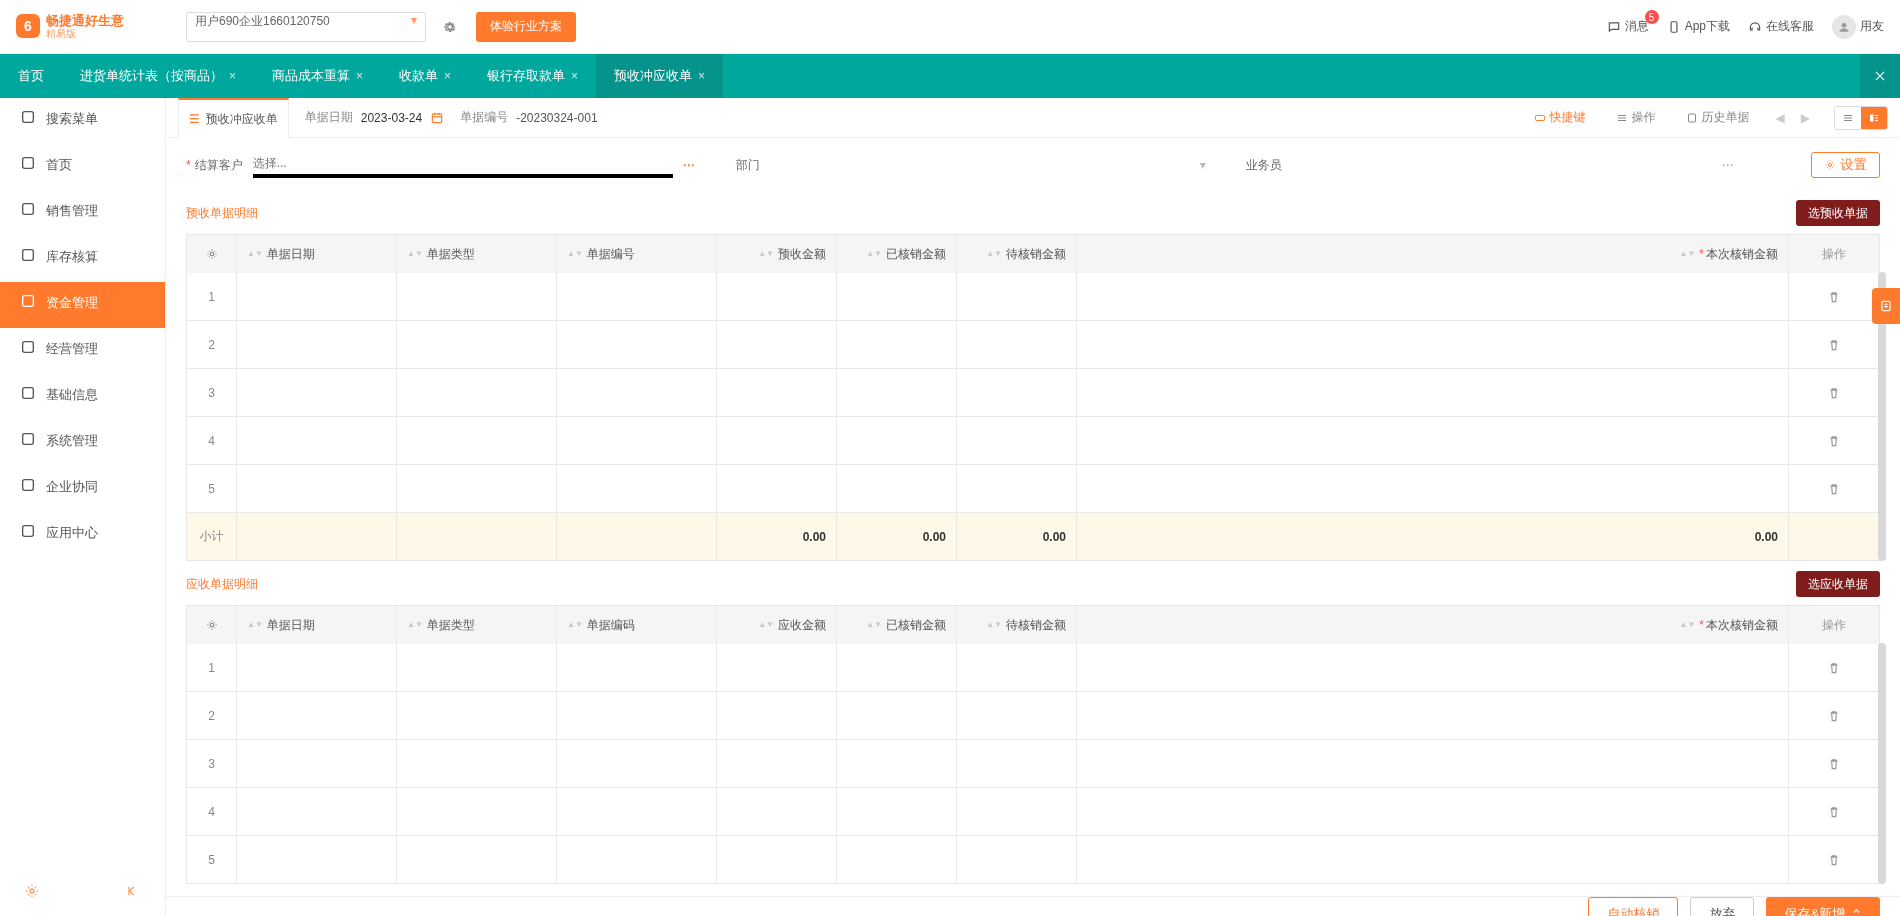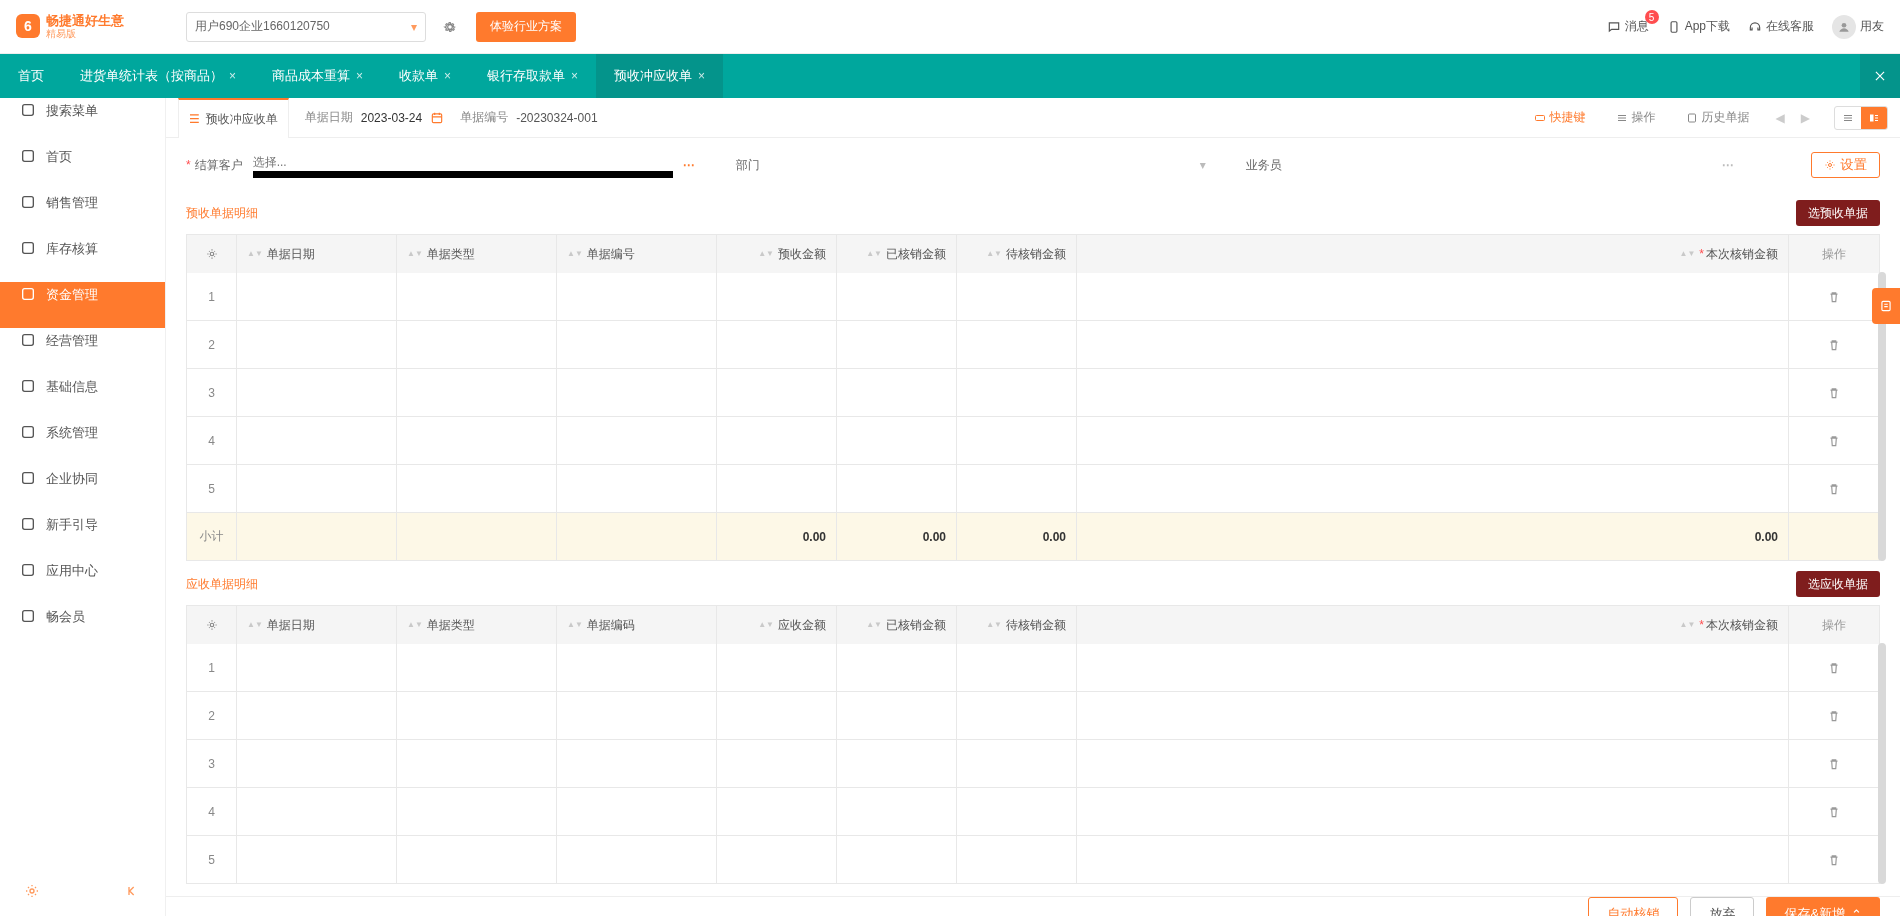--- a/index.html
+++ b/index.html
@@ -5,39 +5,39 @@
   *{box-sizing:border-box;margin:0;padding:0}
   body{font-family:"Microsoft YaHei","PingFang SC",sans-serif;font-size:12px;color:#333;background:#fff;overflow:hidden}
   .app{width:1900px;height:916px;display:flex;flex-direction:column}
   
   .topbar{height:54px;display:flex;align-items:center;padding:0 16px;border-bottom:1px solid #eee}
   .logo-area{width:150px;display:flex;align-items:center;gap:6px}
   .logo-mark{width:24px;height:24px;border-radius:6px;background:#ff7a2d;display:flex;align-items:center;justify-content:center;color:#fff;font-weight:700;font-size:14px}
   .logo-text{display:flex;flex-direction:column;line-height:1.1}
   .logo-title{color:#ff7a2d;font-size:13px;font-weight:700}
   .logo-sub{font-size:10px;color:#ff9a5d}
-  .org-select{margin-left:20px;width:240px;height:30px;border:1px solid #ddd;border-radius:3px;display:flex;align-items:center;padding:0 8px;justify-content:space-between;color:#666;cursor:pointer}
+  .org-select{margin-left:20px;width:240px;height:30px;border:1px solid #ddd;border-radius:3px;display:flex;padding:0 8px;justify-content:space-between;color:#666;cursor:pointer}
   .gear-btn{margin-left:10px;width:28px;height:28px;display:flex;align-items:center;justify-content:center;color:#888;cursor:pointer}
   .orange-btn{margin-left:12px;height:30px;padding:0 14px;background:#ff7a2d;color:#fff;border:none;border-radius:3px;cursor:pointer;font-size:12px}
   .topbar-spacer{flex:1}
   .top-actions{display:flex;align-items:center;gap:18px;color:#555}
   .top-act{display:flex;align-items:center;gap:4px;cursor:pointer;position:relative}
   .badge{position:absolute;top:-8px;right:-10px;background:#ff4d4f;color:#fff;border-radius:8px;min-width:14px;height:14px;font-size:10px;display:flex;align-items:center;justify-content:center;padding:0 3px}
   .avatar{width:24px;height:24px;border-radius:50%;background:#e5e5e5;display:flex;align-items:center;justify-content:center;color:#999}
   .ico{width:14px;height:14px;display:inline-block}
   
   .tabstrip{height:44px;background:#00a79d;display:flex;align-items:stretch;color:#fff;position:relative}
   .tab{padding:0 18px;display:flex;align-items:center;gap:6px;cursor:pointer;font-size:13px;position:relative}
   .tab.active{background:#04948b}
   .tab .x{opacity:.8;font-size:12px;cursor:pointer}
   .tab-close-all{position:absolute;right:0;top:0;width:40px;height:44px;display:flex;align-items:center;justify-content:center;background:#04948b;cursor:pointer}
   
   .body{flex:1;display:flex;min-height:0}
   .sidebar{width:166px;background:#fff;border-right:1px solid #f0f0f0;display:flex;flex-direction:column}
-  .side-item{height:46px;display:flex;align-items:flex-start;gap:10px;padding:4px 20px;color:#555;cursor:pointer;font-size:13px}
+  .side-item{height:46px;display:flex;align-items:flex-end;gap:10px;padding:16px 20px;color:#555;cursor:pointer;font-size:13px}
   .side-item.active{background:#ff7a2d;color:#fff}
   .side-item .ico{width:16px;height:16px}
   .sidebar-footer{margin-top:auto;height:50px;display:flex;align-items:center;justify-content:space-between;padding:0 24px;color:#ff9a5d}
   
   .main{flex:1;background:#f2f4f6;min-width:0;display:flex;flex-direction:column;position:relative}
   .doc-header{height:40px;background:#fff;border-bottom:1px solid #eee;display:flex;align-items:center;padding:0 12px;gap:16px}
   .doc-tab{height:40px;display:flex;align-items:center;gap:6px;padding:0 10px;border-top:2px solid #ff7a2d;border-left:1px solid #eee;border-right:1px solid #eee;background:#fff;margin-bottom:-1px;color:#555;font-size:12px}
   .doc-tab .doc-ico{color:#ff7a2d}
   .meta{display:flex;align-items:center;gap:8px;color:#555}
   .meta .lbl{color:#888}
@@ -47,21 +47,21 @@
   .hdr-act{display:flex;align-items:center;gap:4px;color:#888;cursor:pointer}
   .hdr-act.orange{color:#ff7a2d}
   .view-toggle{display:flex;border:1px solid #ddd;border-radius:3px;overflow:hidden;margin-left:8px}
   .view-toggle div{width:26px;height:22px;display:flex;align-items:center;justify-content:center;cursor:pointer;color:#888}
   .view-toggle div.on{background:#ff7a2d;color:#fff}
   
   .form-row{background:#fff;padding:14px 20px 12px;display:flex;align-items:center;gap:40px;margin:0}
   .form-field{display:flex;align-items:center;gap:10px;position:relative}
   .form-field .flabel{color:#666;font-size:12px}
   .req{color:#ff4d4f;margin-right:4px}
-  .field-input{border:none;border-bottom:7px solid #000000;height:26px;width:420px;outline:none;font-size:12px;color:#333}
+  .field-input{border:none;border-bottom:4px solid #000000;height:26px;width:420px;outline:none;font-size:12px;color:#333}
   .field-plain{border:none;border-bottom:1px solid transparent;height:26px;width:420px}
   .dots{color:#ff7a2d;font-weight:700;cursor:pointer;letter-spacing:1px}
   .dots.gray{color:#bbb}
   .dd{color:#bbb;cursor:pointer}
   .settings-btn{margin-left:auto;height:26px;padding:0 12px;border:1px solid #ff7a2d;color:#ff7a2d;background:#fff;border-radius:3px;display:flex;align-items:center;gap:4px;cursor:pointer}
   
   .section{margin:0;padding:0 20px;background:#fff}
   .sec-head{display:flex;align-items:center;padding:10px 0 8px}
   .sec-title{color:#ff7a2d;font-size:12px}
   .sec-spacer{flex:1}
@@ -240,33 +240,21 @@
         <div class="side-item">
           <span><svg class="ico" viewBox="0 0 24 24">
               <rect x="4" y="4" width="16" height="16" rx="3" fill="none" stroke="currentColor" stroke-width="2"></rect>
             </svg></span>
           <span>企业协同</span>
         </div>
         <div class="side-item">
           <span><svg class="ico" viewBox="0 0 24 24">
               <rect x="4" y="4" width="16" height="16" rx="3" fill="none" stroke="currentColor" stroke-width="2"></rect>
             </svg></span>
-          <span>新手引导</span>
-        </div>
-        <div class="side-item">
-          <span><svg class="ico" viewBox="0 0 24 24">
-              <rect x="4" y="4" width="16" height="16" rx="3" fill="none" stroke="currentColor" stroke-width="2"></rect>
-            </svg></span>
           <span>应用中心</span>
-        </div>
-        <div class="side-item">
-          <span><svg class="ico" viewBox="0 0 24 24">
-              <rect x="4" y="4" width="16" height="16" rx="3" fill="none" stroke="currentColor" stroke-width="2"></rect>
-            </svg></span>
-          <span>畅会员</span>
         </div>
         <div class="sidebar-footer">
         <span>
           <svg width="16" height="16" viewBox="0 0 24 24">
               <circle cx="12" cy="12" r="3" fill="none" stroke="currentColor" stroke-width="2"></circle>
               <path fill="none" stroke="currentColor" stroke-width="2" d="M12 3v2M12 19v2M3 12h2M19 12h2M6 6l1.5 1.5M16.5 16.5L18 18M18 6l-1.5 1.5M7.5 16.5L6 18"></path>
             </svg>
         </span>
         <span>
           <svg width="16" height="16" viewBox="0 0 24 24">

